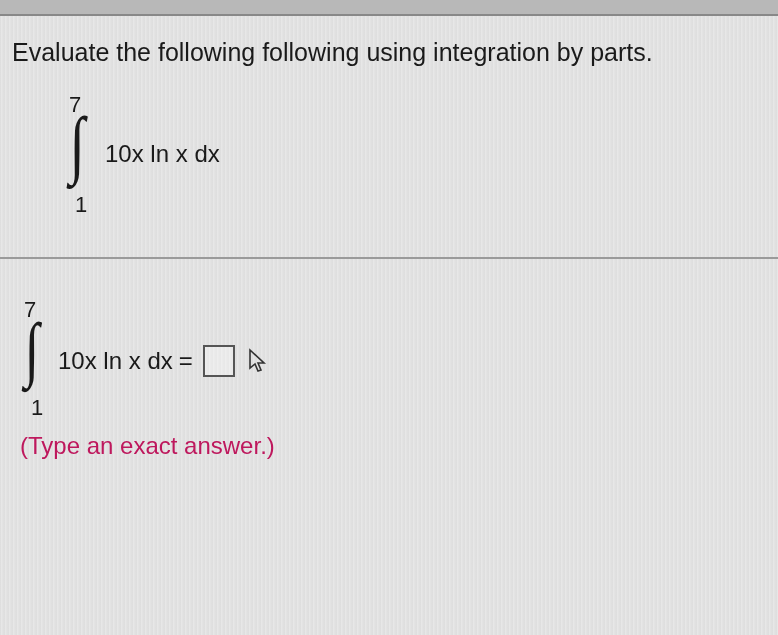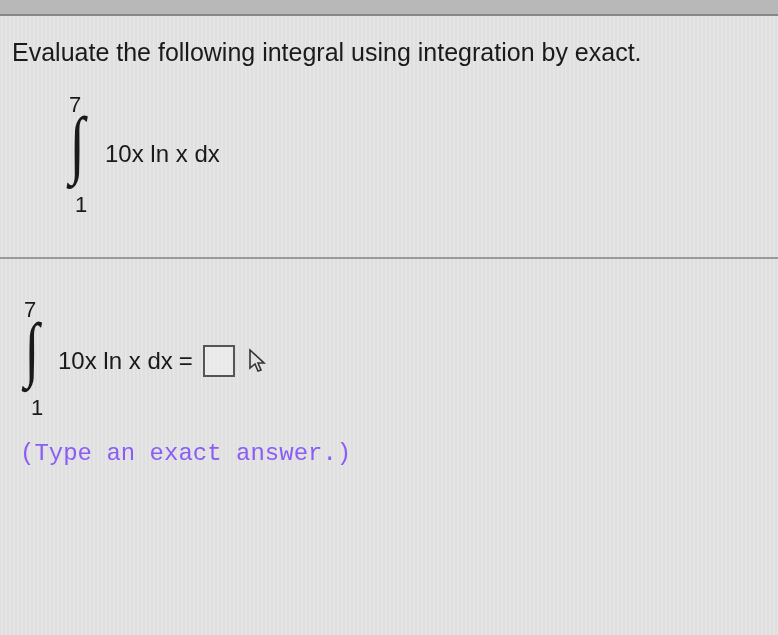--- a/index.html
+++ b/index.html
@@ -138,33 +138,31 @@
     }
     
     .cursor-icon {
       display: inline-flex;
       vertical-align: middle;
       margin-left: 2px;
     }
     
     .hint-text {
       font-size: 24px;
-      color: #8b5cf6;
-      margin-top: 8px;
+      color: #be185d;
       margin-left: 8px;
-      font-family: Liberation Mono, monospace;
     }
   </style>
 </head>
 <body>
 
 <div class="top-bar"></div>
 
 <div class="question-section">
-  <div class="question-text">Evaluate the following integral using integration by exact.</div>
+  <div class="question-text">Evaluate the following following using integration by parts.</div>
 
   <div class="integral-container">
     <span class="integral-upper">7</span>
     <span class="integral-symbol">∫</span>
     <span class="integral-lower">1</span>
     <span class="integral-expression">10x ln x dx</span>
   </div>
 </div>
 
 <div class="answer-section">

